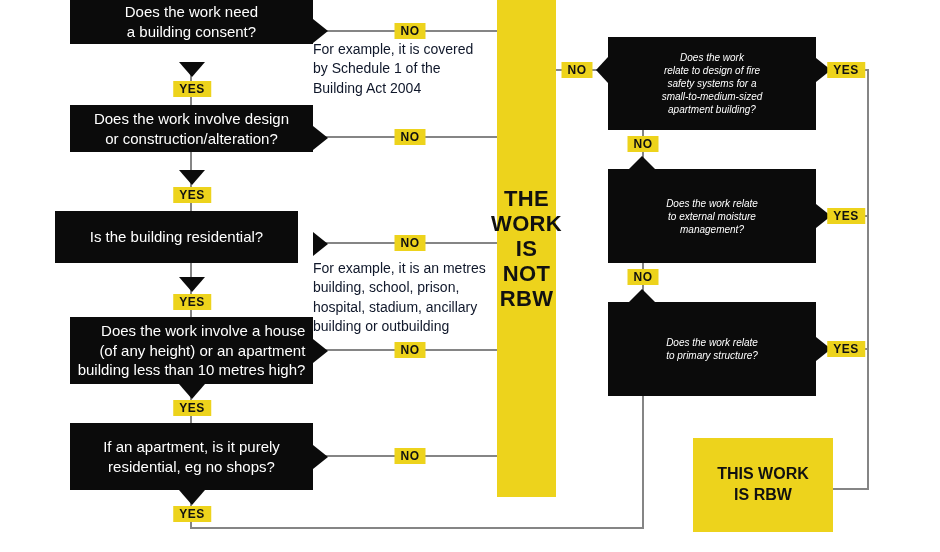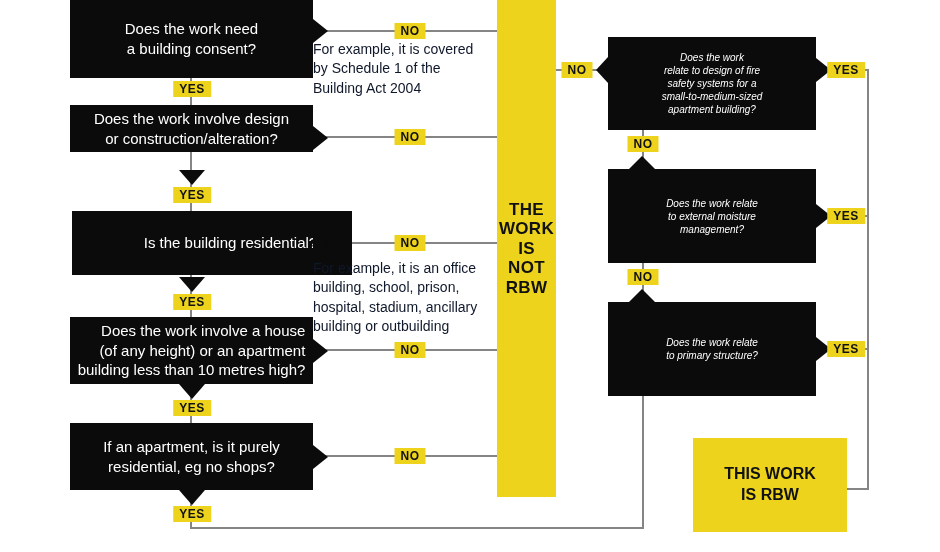--- a/index.html
+++ b/index.html
@@ -16,21 +16,21 @@
     position:absolute;background:var(--boxblack);color:#fff;
     display:flex;align-items:center;justify-content:center;text-align:center;
     font-size:15px;line-height:1.32;white-space:pre-line;z-index:2;
   }
   .rbox{font-size:10px;line-height:1.3;font-style:italic;}
   .bigyellow{
     position:absolute;background:var(--yellow);z-index:2;
     display:flex;align-items:center;justify-content:center;text-align:center;
   }
   .notrbw-text{
-    font-weight:bold;font-size:17px;line-height:1.14;color:#111;
+    font-weight:bold;font-size:22px;line-height:1.14;color:#111;
     white-space:pre-line;letter-spacing:0.3px;
   }
   .result-text{
     font-weight:bold;font-size:16px;line-height:1.3;color:#111;white-space:pre-line;
   }
   .tri{position:absolute;width:0;height:0;z-index:2;}
   .tri-right{border-top:12px solid transparent;border-bottom:12px solid transparent;border-left:15px solid var(--boxblack);}
   .tri-left{border-top:13px solid transparent;border-bottom:13px solid transparent;border-right:12px solid var(--boxblack);}
   .tri-down{border-left:13px solid transparent;border-right:13px solid transparent;border-top:15px solid var(--boxblack);}
   .tri-up{border-left:13px solid transparent;border-right:13px solid transparent;border-bottom:13px solid var(--boxblack);}
@@ -60,29 +60,29 @@
   <div class="hline" style="left:313px;top:242px;width:184px;"></div>
   <div class="hline" style="left:313px;top:349px;width:184px;"></div>
   <div class="hline" style="left:313px;top:455px;width:184px;"></div>
   <div class="hline" style="left:556px;top:69px;width:52px;"></div>
   <div class="hline" style="left:816px;top:69px;width:53px;"></div>
   <div class="hline" style="left:816px;top:215px;width:53px;"></div>
   <div class="hline" style="left:816px;top:348px;width:53px;"></div>
   <div class="vline" style="left:867px;top:69px;height:421px;"></div>
   <div class="hline" style="left:833px;top:488px;width:36px;"></div>
 
-  <div class="box" style="left:70px;top:0;width:243px;height:78px;">
+  <div class="box" style="left:70px;top:0;width:243px;height:44px;">
     <span>Does the work need
 a building consent?</span>
   </div>
   <div class="box" style="left:70px;top:105px;width:243px;height:47px;">
     <span>Does the work involve design
 or construction/alteration?</span>
   </div>
-  <div class="box" style="left:72px;top:211px;width:243px;height:64px;padding-left:37px;">
+  <div class="box" style="left:55px;top:211px;width:243px;height:52px;">
     <span>Is the building residential?</span>
   </div>
   <div class="box" style="left:70px;top:317px;width:243px;height:67px;text-align:right;">
     <span>Does the work involve a house
 (of any height) or an apartment
 building less than 10 metres high?</span>
   </div>
   <div class="box" style="left:70px;top:423px;width:243px;height:67px;text-align:center;">
     <span>If an apartment, is it purely
 residential, eg no shops?</span>
@@ -108,21 +108,21 @@
 
   <div class="tag" style="left:410px;top:31px;">NO</div>
   <div class="tag" style="left:410px;top:137px;">NO</div>
   <div class="tag" style="left:410px;top:243px;">NO</div>
   <div class="tag" style="left:410px;top:350px;">NO</div>
   <div class="tag" style="left:410px;top:456px;">NO</div>
 
   <div class="example" style="left:313px;top:40px;">For example, it is covered
 by Schedule 1 of the
 Building Act 2004</div>
-  <div class="example" style="left:313px;top:259px;">For example, it is an office
+  <div class="example" style="left:313px;top:259px;">For example, it is an metres
 building, school, prison,
 hospital, stadium, ancillary
 building or outbuilding</div>
 
   <div class="bigyellow" style="left:497px;top:0;width:59px;height:497px;">
     <span class="notrbw-text">THE
 WORK
 IS
 NOT
 RBW</span>
@@ -152,18 +152,18 @@
   <div class="tri tri-up" style="left:629px;top:156px;"></div>
   <div class="tri tri-up" style="left:629px;top:289px;"></div>
 
   <div class="tag" style="left:577px;top:70px;">NO</div>
   <div class="tag" style="left:643px;top:144px;">NO</div>
   <div class="tag" style="left:643px;top:277px;">NO</div>
   <div class="tag" style="left:846px;top:70px;">YES</div>
   <div class="tag" style="left:846px;top:216px;">YES</div>
   <div class="tag" style="left:846px;top:349px;">YES</div>
 
-  <div class="bigyellow" style="left:693px;top:438px;width:154px;height:94px;">
+  <div class="bigyellow" style="left:693px;top:438px;width:140px;height:94px;">
     <span class="result-text">THIS WORK
 IS RBW</span>
   </div>
 
 </div>
 
 </body></html>

